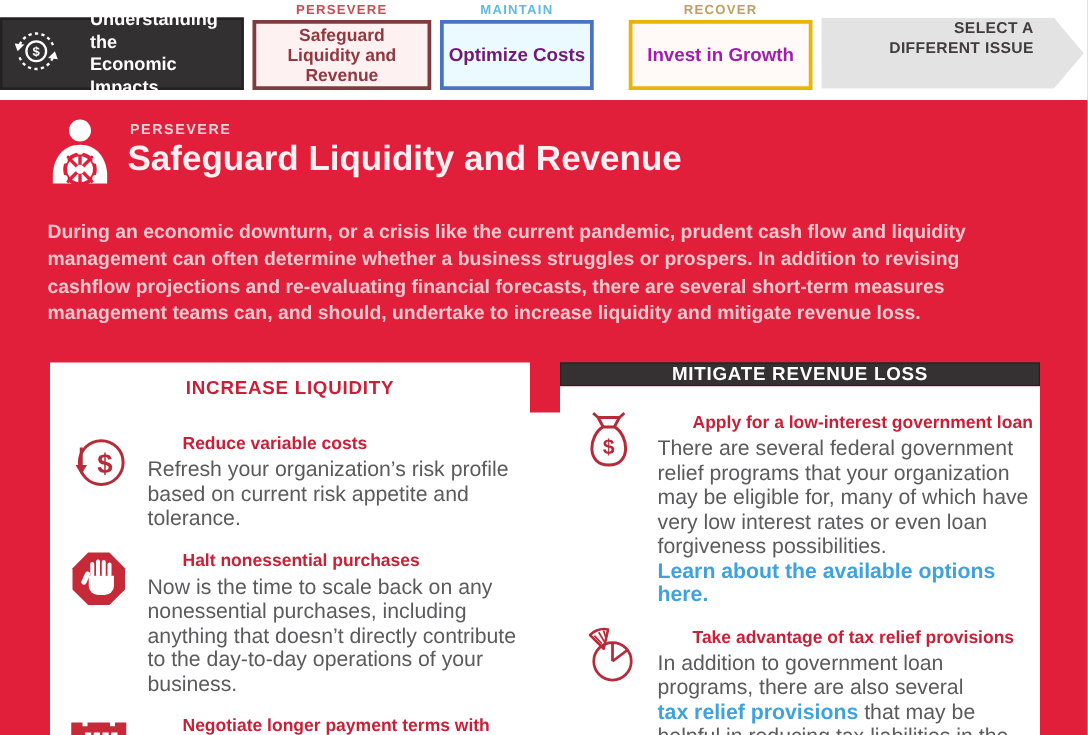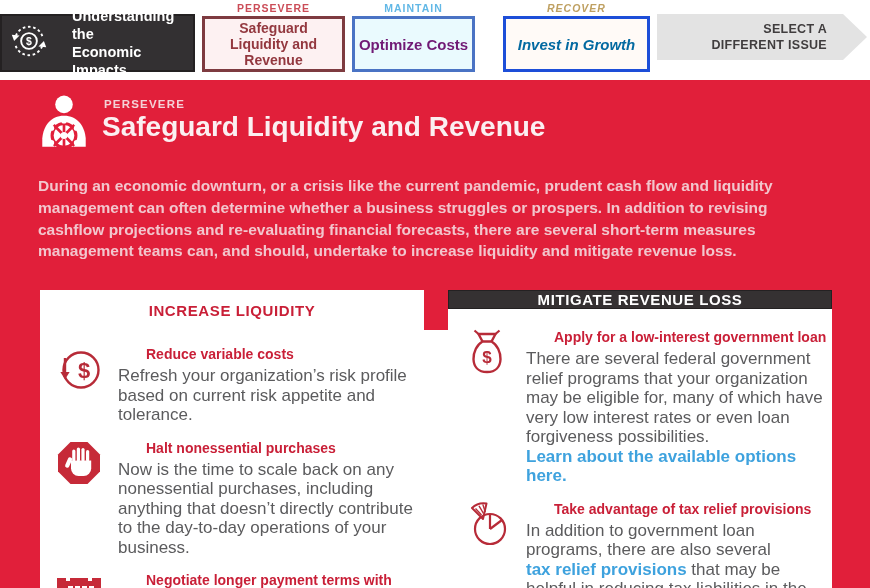--- a/index.html
+++ b/index.html
@@ -16,27 +16,27 @@
   .tabwrap { position:absolute; top:0; height:78px; }
   .tabcat  { display:block; text-align:center; font-size:10.5px; font-weight:bold; letter-spacing:1px; padding-top:2px; }
   .tabbox  { margin-top:2px; height:56px; display:flex; align-items:center; justify-content:center;
              text-align:center; font-weight:bold; cursor:pointer; }
   .tab1 { left:202px; width:143px; }
   .tab1 .tabcat { color:#CB4C57; }
   .tab1 .tabbox { border:3px solid #7E3B40; background:#FDF1F2; color:#93383F; font-size:14px; line-height:16px; padding:0 14px; }
   .tab2 { left:352px; width:123px; }
   .tab2 .tabcat { color:#62B8E6; }
   .tab2 .tabbox { border:3px solid #4A73C4; background:#EAFAFE; color:#701a75; font-size:15px; }
-  .tab3 { left:503px; width:147px;font-style:italic; }
+  .tab3 { left:503px; width:147px; }
   .tab3 .tabcat { color:#BFA061; }
-  .tab3 .tabbox { border:3px solid #1d4ed8; background:#FFFAF7; color:#0369a1; font-size:15px; }
-
-  .issue-arrow { position:absolute; left:657px; top:14px; width:210px; height:46px; background:#E3E3E3;
+  .tab3 .tabbox { border:3px solid #eab308; background:#FFFAF7; color:#a21caf; font-size:15px; }
+
+  .issue-arrow { position:absolute; left:657px; top:14px; width:210px; height:57px; background:#E3E3E3;
                  clip-path:polygon(0 0, calc(100% - 24px) 0, 100% 50%, calc(100% - 24px) 100%, 0 100%);
-                 display:flex; align-items:center; justify-content:flex-end; padding-right:40px;
+                 display:flex; align-items:flex-start; justify-content:flex-end; padding-right:40px;
                  text-align:right; color:#403D3E; font-size:12.5px; font-weight:bold; line-height:16px;
                  letter-spacing:.3px; cursor:pointer; }
 
   
   .redsec { position:absolute; left:0; top:80px; width:870px; height:508px; background:#E11F3A; }
   .hero-icon { position:absolute; left:36px; top:13px; }
   .eyebrow { position:absolute; left:104px; top:18px; color:#F4D2D7; font-size:11.5px; font-weight:bold; letter-spacing:1.2px; }
   .hero-title { position:absolute; left:102px; top:31px; color:#FBEFF1; font-size:28px; font-weight:bold; }
   .intro { position:absolute; left:38px; top:95px; width:792px; color:#F2C6CD;
            font-size:15.5px; font-weight:bold; line-height:21.8px; }

